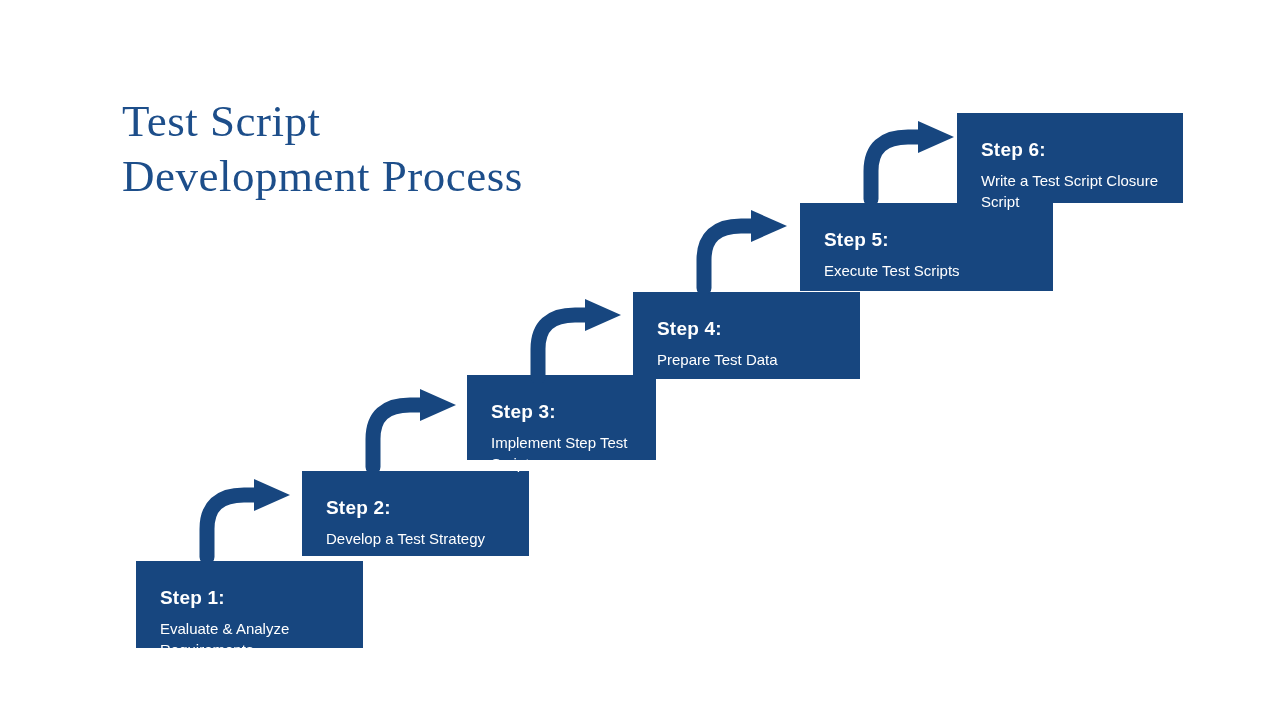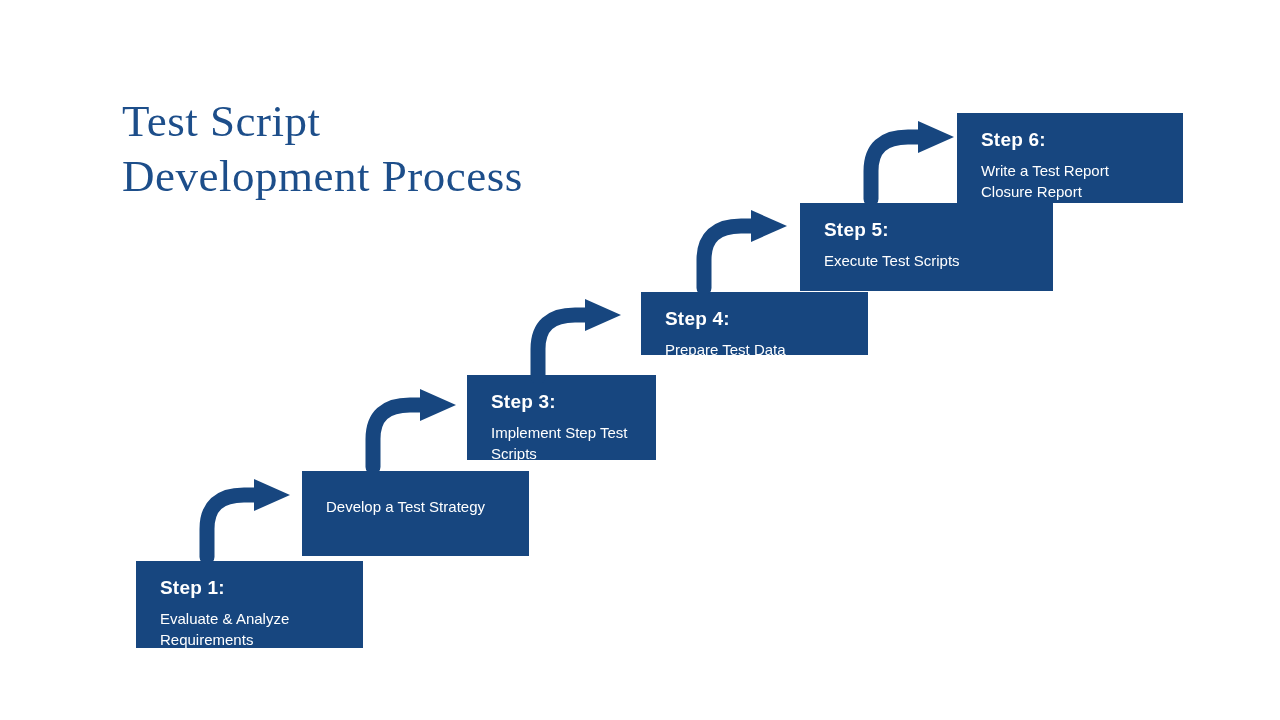--- a/index.html
+++ b/index.html
@@ -25,38 +25,38 @@
     font-size: 45px;
     line-height: 1.22;
     letter-spacing: 0.5px;
     white-space: nowrap;
   }
   .step-box {
     position: absolute;
     background: var(--navy, #17467f);
     color: #ffffff;
     box-sizing: border-box;
-    padding: 16px 24px 0 24px;
+    padding: 26px 24px 0 24px;
   }
   .step-heading {
     font-size: 19px;
     font-weight: 700;
     letter-spacing: 0.2px;
   }
   .step-desc {
     margin-top: 9px;
     font-size: 15px;
     line-height: 1.42;
     font-weight: 400;
     max-width: 182px;
   }
   .box1 { left: 136px; top: 561px; width: 227px; height: 87px; }
   .box2 { left: 302px; top: 471px; width: 227px; height: 85px; }
   .box3 { left: 467px; top: 375px; width: 189px; height: 85px; }
-  .box4 { left: 633px; top: 292px; width: 227px; height: 63px; margin-left: 8px; }
+  .box4 { left: 633px; top: 292px; width: 227px; height: 87px; }
   .box5 { left: 800px; top: 203px; width: 253px; height: 88px; }
   .box6 { left: 957px; top: 113px; width: 226px; height: 90px; }
   .arrow {
     position: absolute;
     width: 100px;
     height: 90px;
   }
   .arrow svg { display: block; width: 100%; height: 100%; }
   .arrow path { stroke: var(--navy, #17467f); }
   .arrow polygon { fill: var(--navy, #17467f); }
@@ -75,41 +75,42 @@
     <div>Test Script</div>
     <div>Development Process</div>
   </div>
 
   <div class="step-box box1">
     <div class="step-heading">Step 1:</div>
     <div class="step-desc">Evaluate &amp; Analyze Requirements</div>
   </div>
 
   <div class="step-box box2">
+    <div class="step-heading">Step 2:</div>
     <div class="step-desc">Develop a Test Strategy</div>
   </div>
 
   <div class="step-box box3">
     <div class="step-heading">Step 3:</div>
     <div class="step-desc">Implement Step Test Scripts</div>
   </div>
 
   <div class="step-box box4">
     <div class="step-heading">Step 4:</div>
     <div class="step-desc">Prepare Test Data</div>
   </div>
 
   <div class="step-box box5">
     <div class="step-heading">Step 5:</div>
     <div class="step-desc">Execute Test Scripts</div>
   </div>
 
   <div class="step-box box6">
     <div class="step-heading">Step 6:</div>
-    <div class="step-desc">Write a Test Report Closure Report</div>
+    <div class="step-desc">Write a Test Script Closure Script</div>
   </div>
 
   <div class="arrow arrow1">
     <svg viewBox="0 0 100 90" aria-hidden="true">
       <path d="M 11 84 L 11 56 Q 11 22 48 22 L 58 22" fill="none" stroke-width="15" stroke-linecap="round"></path>
       <polygon points="58,6 58,38 94,22"></polygon>
     </svg>
   </div>
 
   <div class="arrow arrow2">

